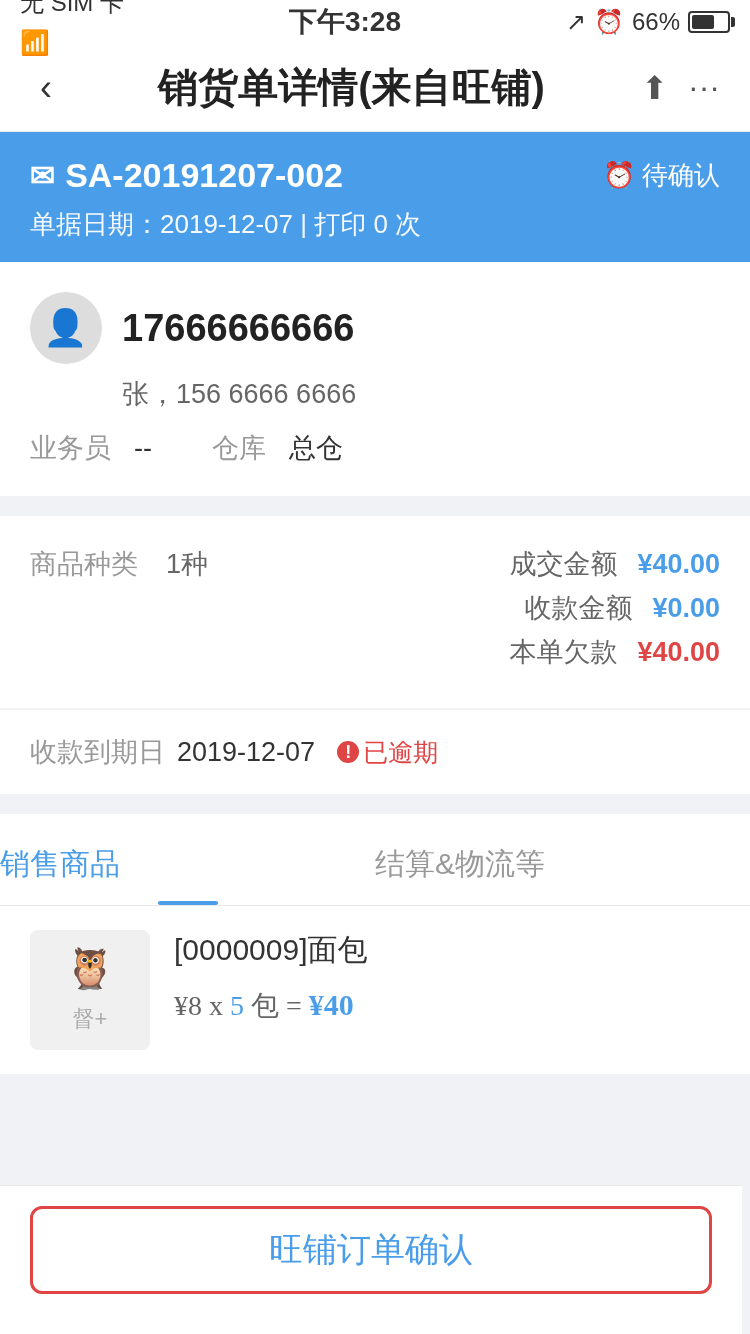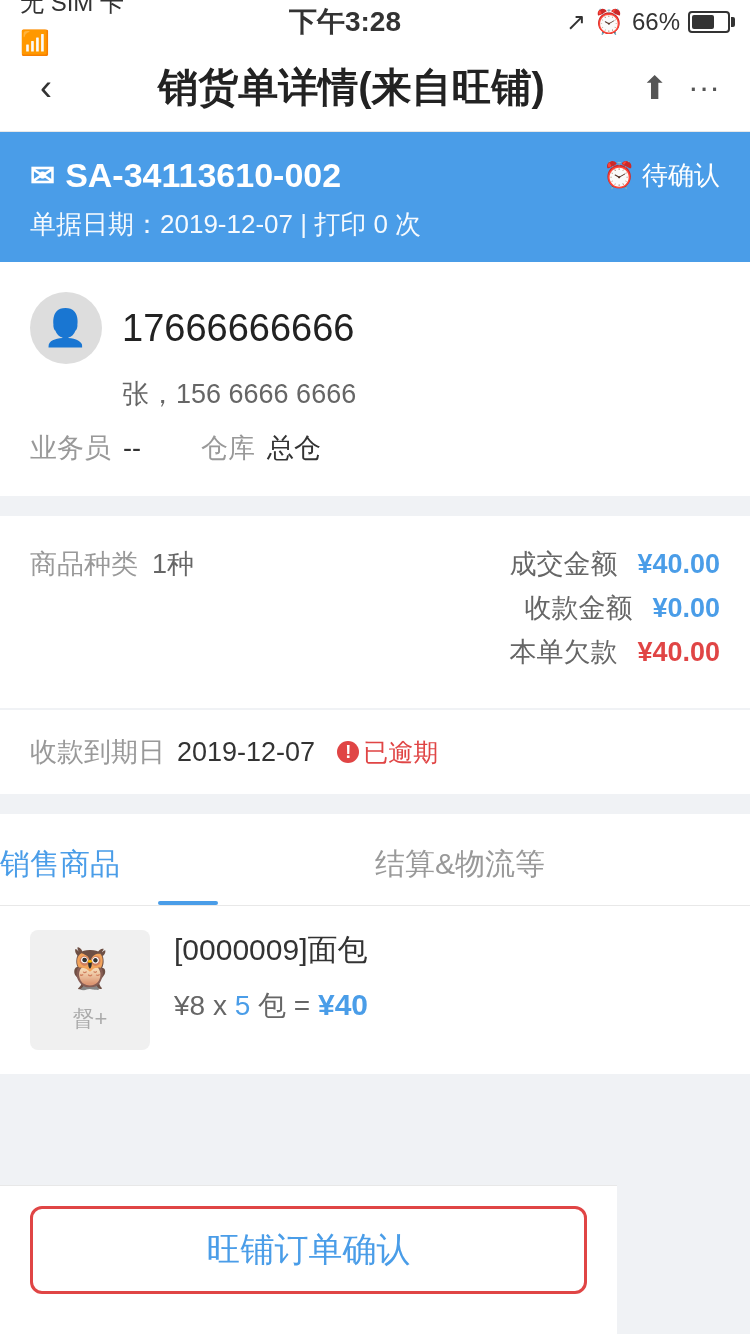--- a/index.html
+++ b/index.html
@@ -127,37 +127,37 @@
       width: 72px; height: 72px;
       border-radius: 50%;
       background: #ddd;
       display: flex; align-items: center; justify-content: center;
       font-size: 36px;
       color: #999;
       flex-shrink: 0;
     }
     .customer-phone {
       font-size: 38px;
-      font-weight: 400;
+      font-weight: 700;
       color: #222;
     }
     .customer-name {
       color: #666;
       font-size: 27px;
       margin-bottom: 18px;
       padding-left: 92px;
     }
     .customer-meta {
       display: flex;
       gap: 60px;
       font-size: 27px;
       color: #666;
       padding-left: 0;
     }
-    .meta-item { display: flex; align-items: center; gap: 12px; }
+    .meta-item { display: flex; align-items: center; gap: 23px; }
     .meta-label { color: #999; }
     .meta-value { color: #333; }
 
     
     .divider {
       height: 18px;
       background: #f0f2f5;
     }
 
     
@@ -169,21 +169,21 @@
     .amount-row {
       display: flex;
       justify-content: space-between;
       align-items: flex-start;
     }
     .product-kinds {
       font-size: 27px;
       color: #666;
       display: flex;
       align-items: center;
-      gap: 14px;
+      gap: 28px;
     }
     .product-kinds-label { color: #999; }
     .amounts-section {
       text-align: right;
     }
     .amount-line {
       display: flex;
       justify-content: flex-end;
       align-items: center;
       gap: 20px;
@@ -284,37 +284,38 @@
     .product-info { flex: 1; }
     .product-name {
       font-size: 30px;
       color: #333;
       font-weight: 500;
       margin-bottom: 16px;
     }
     .product-calc {
       font-size: 28px;
       color: #666;
+      font-family: Liberation Serif, serif;
     }
     .product-calc .highlight-blue { color: #4a9de8; }
     .product-calc .highlight-blue-bold { color: #4a9de8; font-weight: 600; font-size: 30px; }
 
     
     .bottom-spacer {
       background: #f0f2f5;
       flex: 1;
       min-height: 200px;
     }
 
     
     .bottom-bar {
       position: fixed;
       bottom: 0;
       left: 0;
-      width: 617px;
+      width: 742px;
       background: #fff;
       padding: 20px 30px 40px;
       border-top: 1px solid #e8e8e8;
     }
     .confirm-btn {
       width: 100%;
       height: 88px;
       border: 3px solid #e04545;
       border-radius: 12px;
       background: #fff;
@@ -352,21 +353,21 @@
   <div class="nav-actions">
     <span class="nav-icon">⬆</span>
     <span class="nav-icon">···</span>
   </div>
 </div>
 
 <div class="order-header">
   <div class="order-id-row">
     <div class="order-id">
       <span class="order-id-icon">✉</span>
-      <span>SA-34113610-002</span>
+      <span>SA-20191207-002</span>
     </div>
     <div class="order-status">
       <span>⏰</span>
       <span>待确认</span>
     </div>
   </div>
   <div class="order-date">单据日期：2019-12-07 | 打印 0 次</div>
 </div>
 
 <div class="customer-card">

